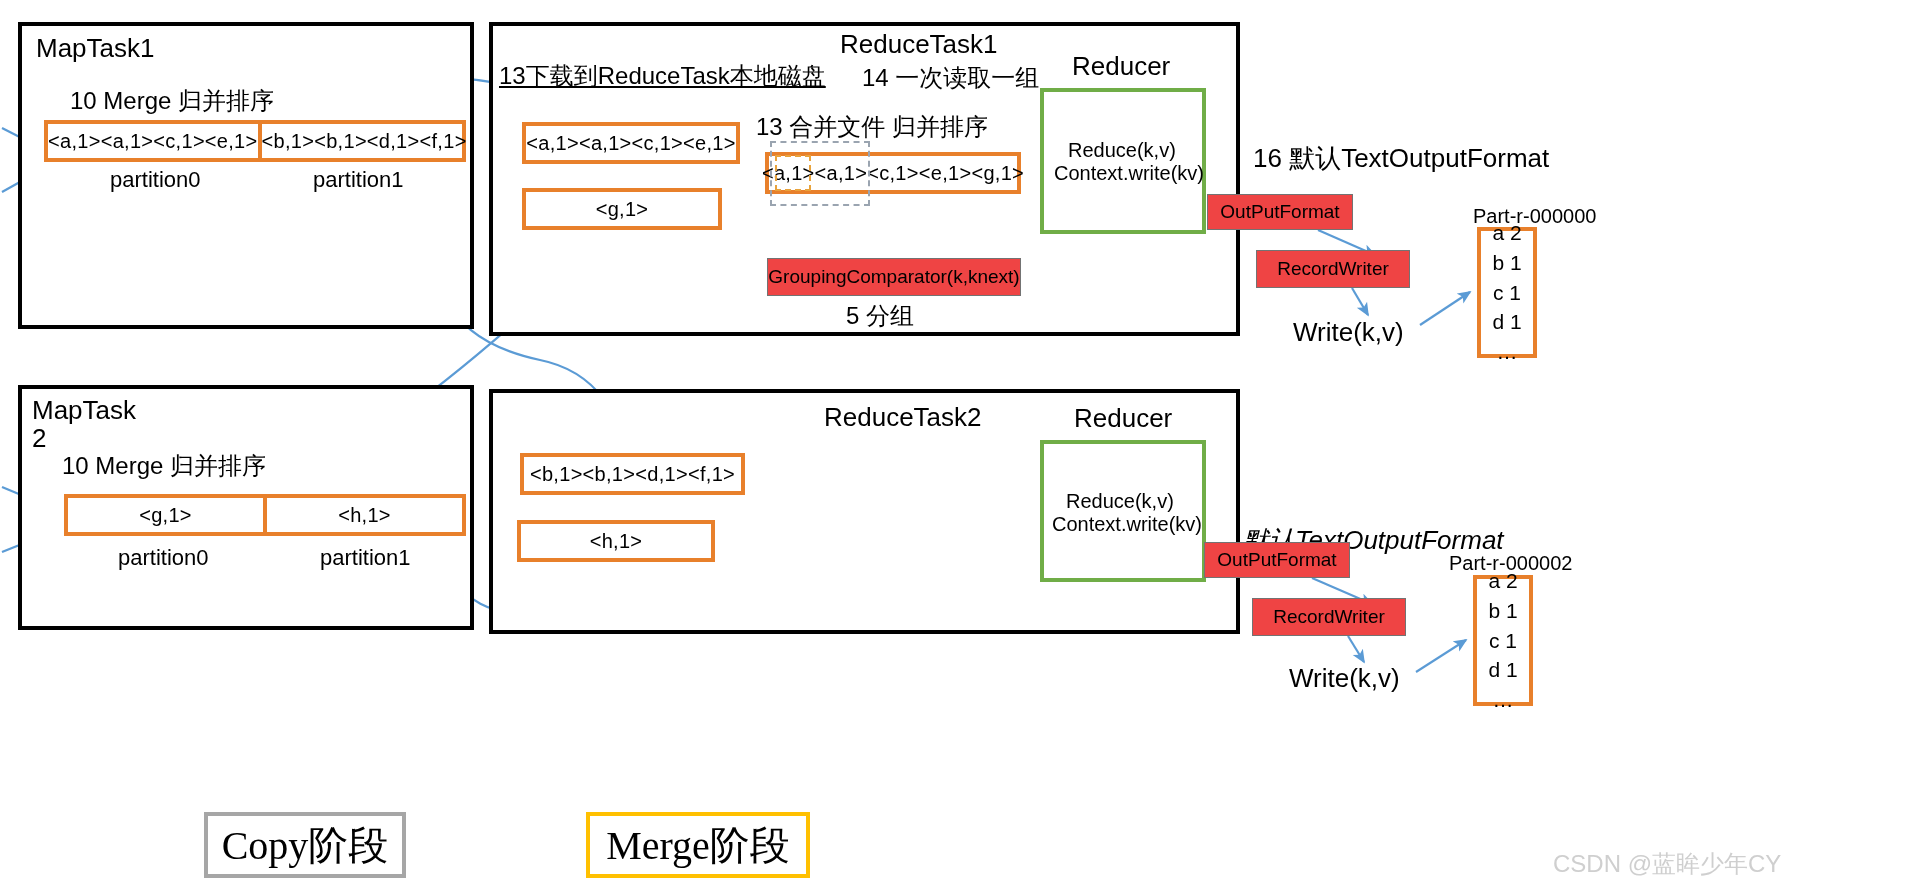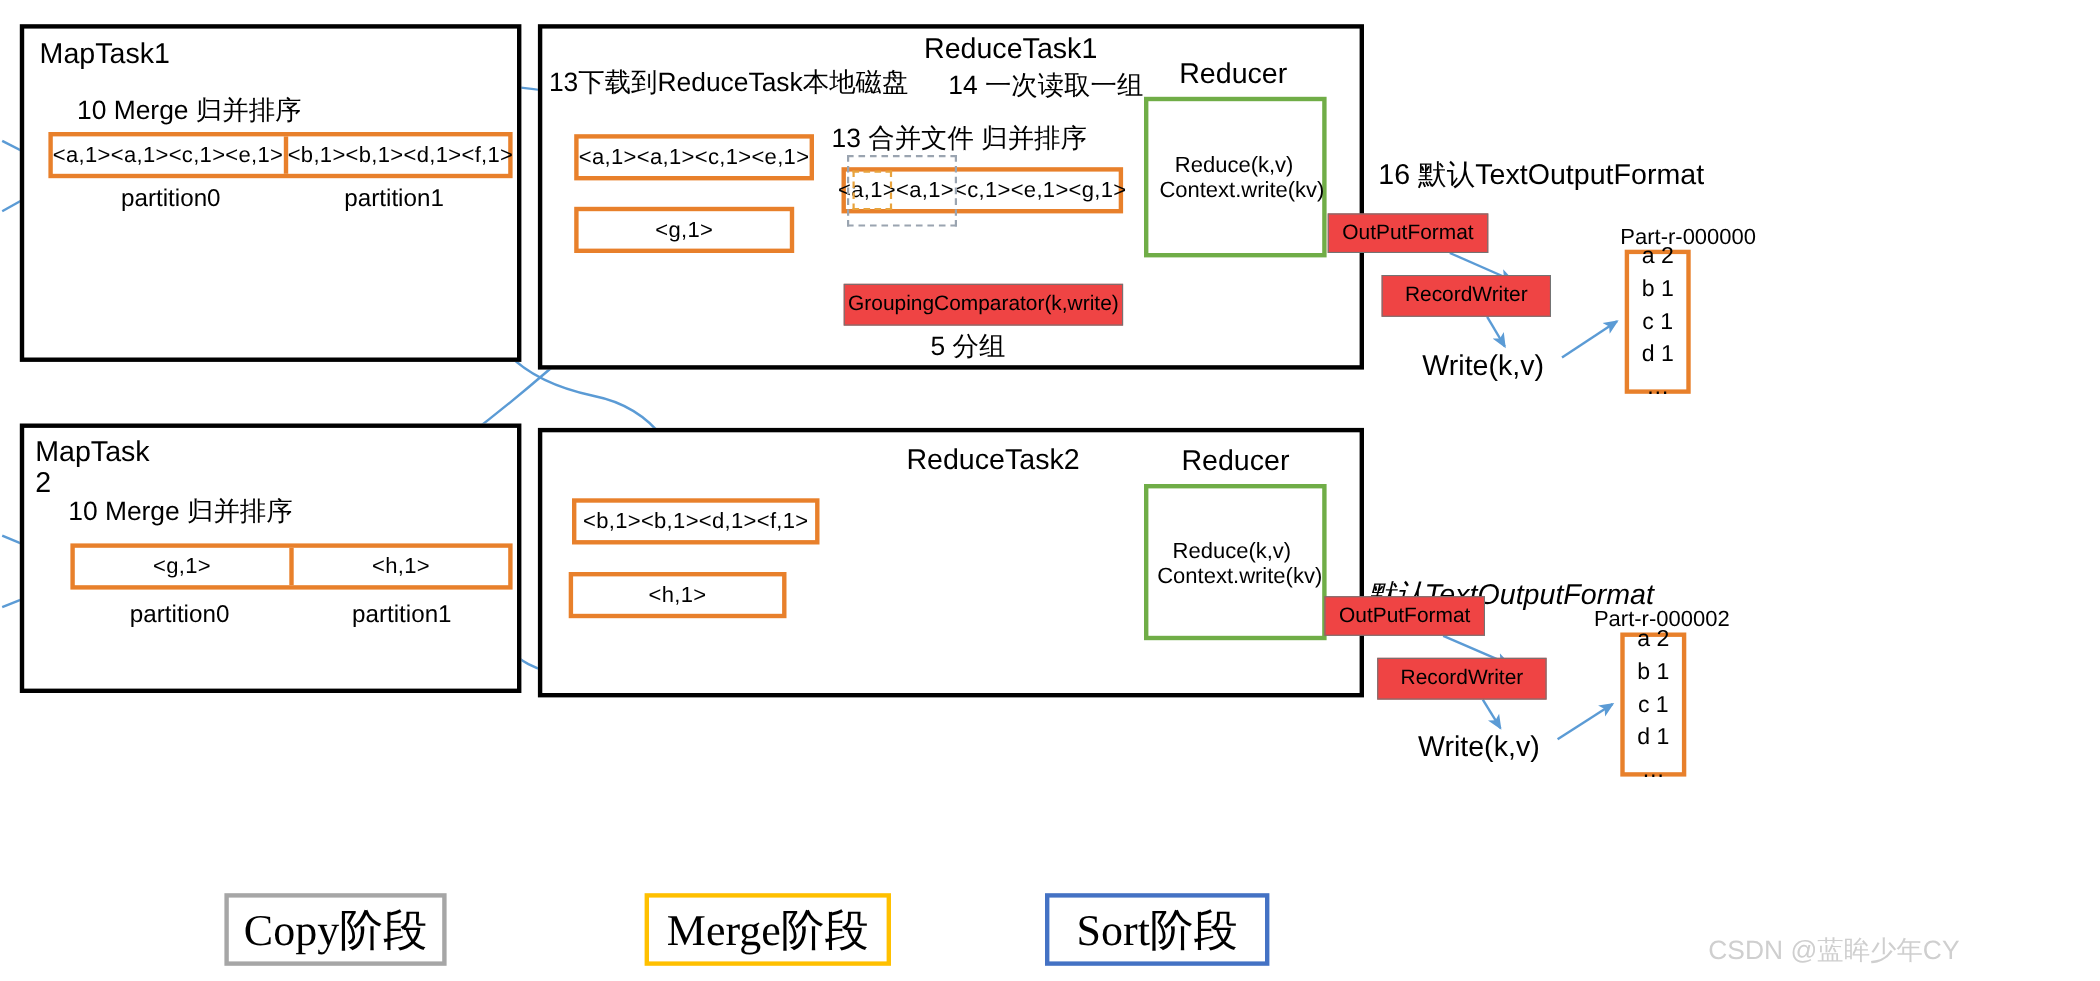--- a/index.html
+++ b/index.html
@@ -123,32 +123,32 @@
 
   <div class="abs obox split" style="left:64px;top:494px;width:402px;height:42px;">
     <div class="half">&lt;g,1&gt;</div>
     <div class="half">&lt;h,1&gt;</div>
   </div>
   <div class="abs lbl s22" style="left:118px;top:546px;">partition0</div>
   <div class="abs lbl s22" style="left:320px;top:546px;">partition1</div>
 
   <div class="abs task-box" style="left:489px;top:22px;width:751px;height:314px;"></div>
   <div class="abs lbl s26" style="left:840px;top:30px;">ReduceTask1</div>
-  <div class="abs lbl s24" style="left:499px;top:63px;">13下载到ReduceTask本地磁盘</div>
+  <div class="abs lbl s24" style="left:499px;top:63px;text-decoration:underline;">13下载到ReduceTask本地磁盘</div>
   <div class="abs lbl s24" style="left:862px;top:65px;">14 一次读取一组</div>
   <div class="abs lbl s24" style="left:756px;top:114px;">13 合并文件 归并排序</div>
 
   <div class="abs obox" style="left:522px;top:122px;width:218px;height:42px;">&lt;a,1&gt;&lt;a,1&gt;&lt;c,1&gt;&lt;e,1&gt;</div>
   <div class="abs obox" style="left:522px;top:188px;width:200px;height:42px;">&lt;g,1&gt;</div>
 
   <div class="abs obox" style="left:765px;top:152px;width:256px;height:42px;">&lt;a,1&gt;&lt;a,1&gt;&lt;c,1&gt;&lt;e,1&gt;&lt;g,1&gt;</div>
   <div class="abs dash-gray" style="left:770px;top:141px;width:100px;height:65px;"></div>
   <div class="abs dash-orange" style="left:775px;top:155px;width:36px;height:36px;"></div>
 
-  <div class="abs gbox" style="left:767px;top:258px;width:254px;height:38px;font-size:19px;">GroupingComparator(k,write)</div>
+  <div class="abs gbox" style="left:767px;top:258px;width:254px;height:38px;font-size:19px;">GroupingComparator(k,knext)</div>
   <div class="abs lbl s24" style="left:846px;top:303px;">5 分组</div>
 
   <div class="abs lbl s26" style="left:1072px;top:52px;">Reducer</div>
   <div class="abs gbig" style="left:1040px;top:88px;width:166px;height:146px;"></div>
   <div class="abs lbl s20" style="left:1068px;top:139px;">Reduce(k,v)</div>
   <div class="abs lbl s20" style="left:1054px;top:162px;">Context.write(kv)</div>
 
   <div class="abs task-box" style="left:489px;top:389px;width:751px;height:245px;"></div>
   <div class="abs lbl s26" style="left:824px;top:403px;">ReduceTask2</div>
 
@@ -183,16 +183,15 @@
   <div class="abs partbox" style="left:1473px;top:575px;width:60px;height:131px;">
     <span>a 2</span>
     <span>b 1</span>
     <span>c 1</span>
     <span>d 1</span>
     <span>…</span>
   </div>
 
   <div class="abs legend gray" style="left:204px;top:812px;width:202px;height:66px;">Copy阶段</div>
   <div class="abs legend amber" style="left:586px;top:812px;width:224px;height:66px;">Merge阶段</div>
-  <div class="abs legend blue" style="left:950px;top:812px;width:204px;height:66px;">Sort阶段</div>
 
   <div class="watermark" style="left:1553px;top:848px;">CSDN @蓝眸少年CY</div>
 </div>
 
 </body></html>

